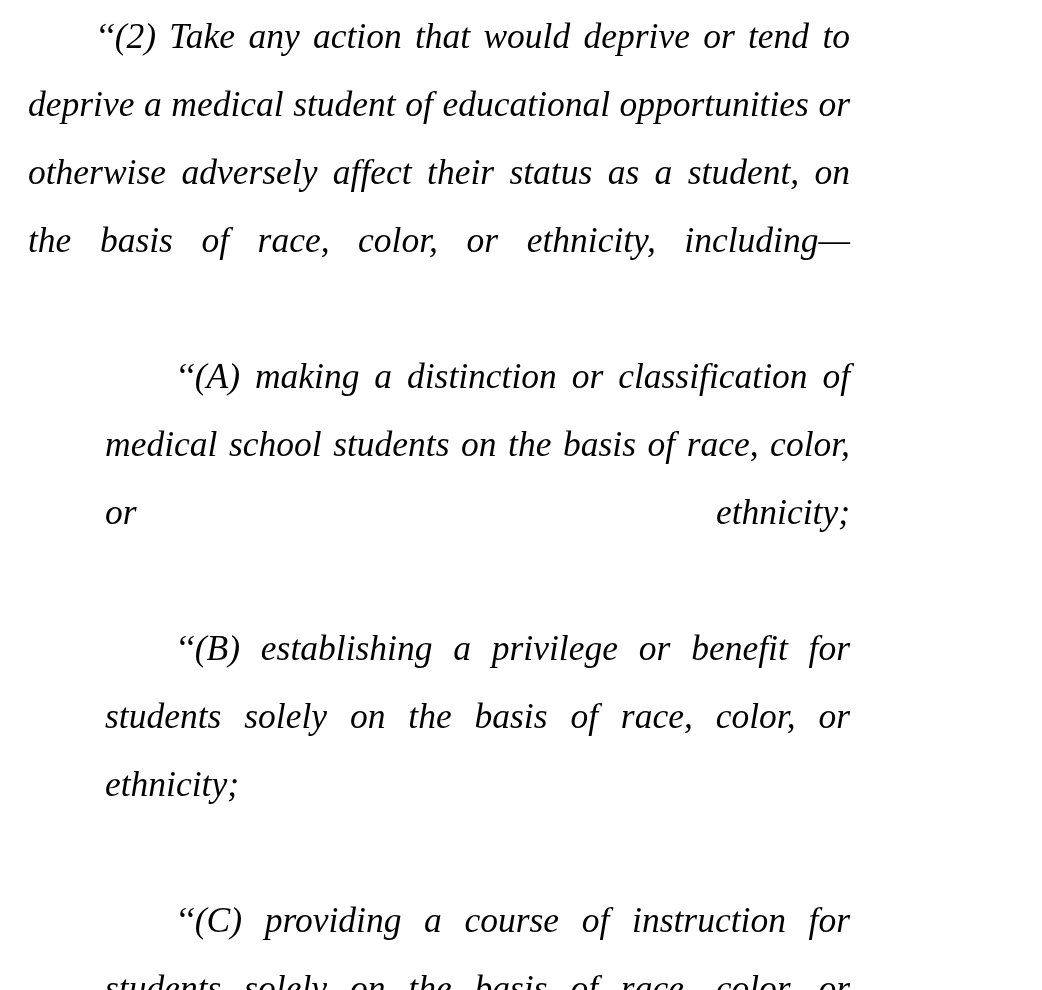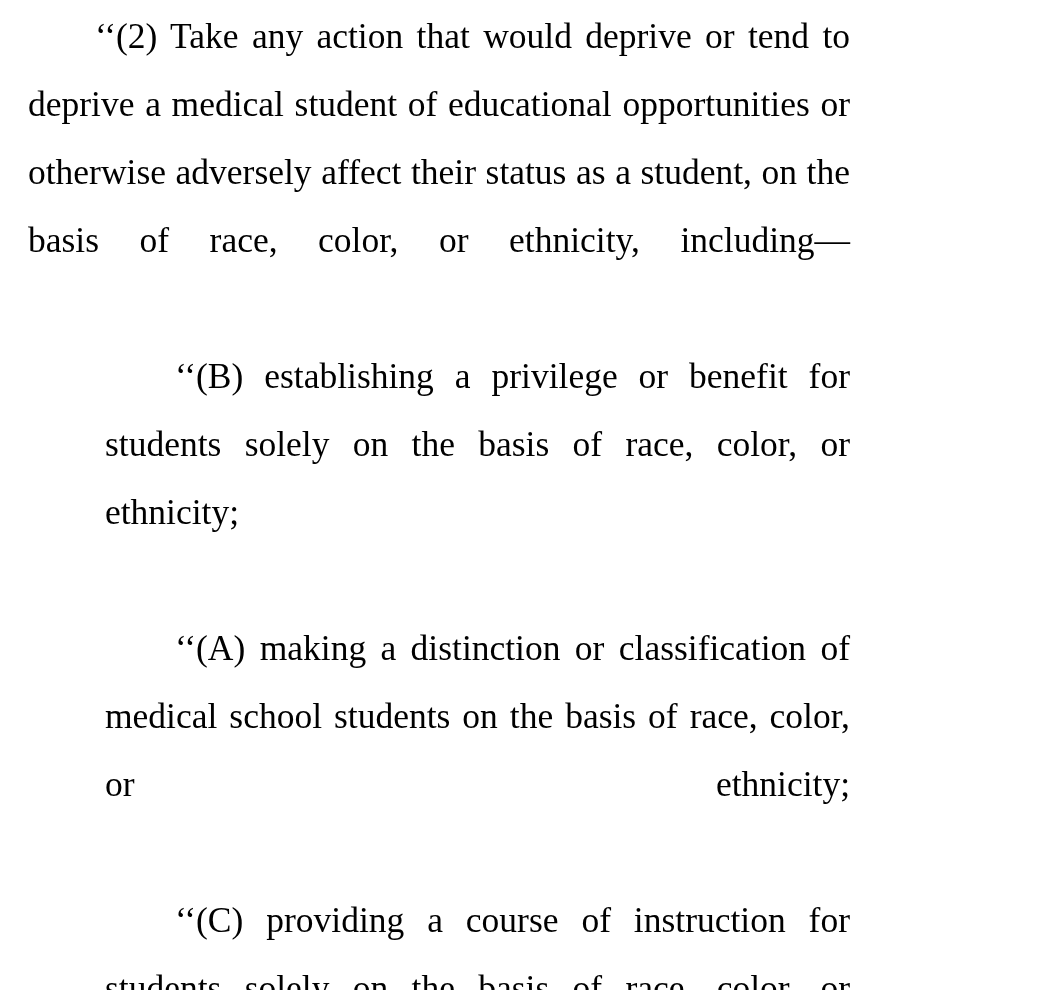--- a/index.html
+++ b/index.html
@@ -31,20 +31,21 @@
     font-size: 35.5px;
     line-height: 68px;
     text-align: justify;
     text-justify: inter-word;
     color: #000000;
     margin: 0;
     -webkit-font-feature-settings: "liga" 1, "kern" 1;
     font-feature-settings: "liga" 1, "kern" 1;
     font-kerning: normal;
     hyphens: manual;
+    font-style: italic;
   }
 
   
   .prov::after {
     content: "";
     display: inline-block;
     width: 100%;
     height: 0;
   }
 
@@ -62,19 +63,19 @@
     text-indent: 70px;     
   }
 </style>
 </head>
 <body>
 
 <div class="page">
 
   <p class="prov level-1">‘‘(2) Take any action that would deprive or tend to deprive a medical student of educational opportunities or otherwise adversely affect their status as a student, on the basis of race, color, or ethnicity, including—</p>
 
+  <p class="prov level-2">‘‘(A) making a distinction or classification of medical school students on the basis of race, color, or ethnicity;</p>
+
   <p class="prov level-2">‘‘(B) establishing a privilege or benefit for students solely on the basis of race, color, or ethnicity;</p>
-
-  <p class="prov level-2">‘‘(A) making a distinction or classification of medical school students on the basis of race, color, or ethnicity;</p>
 
   <p class="prov level-2">‘‘(C) providing a course of instruction for students solely on the basis of race, color, or ethnicity; or</p>
 
 </div>
 
 </body></html>

